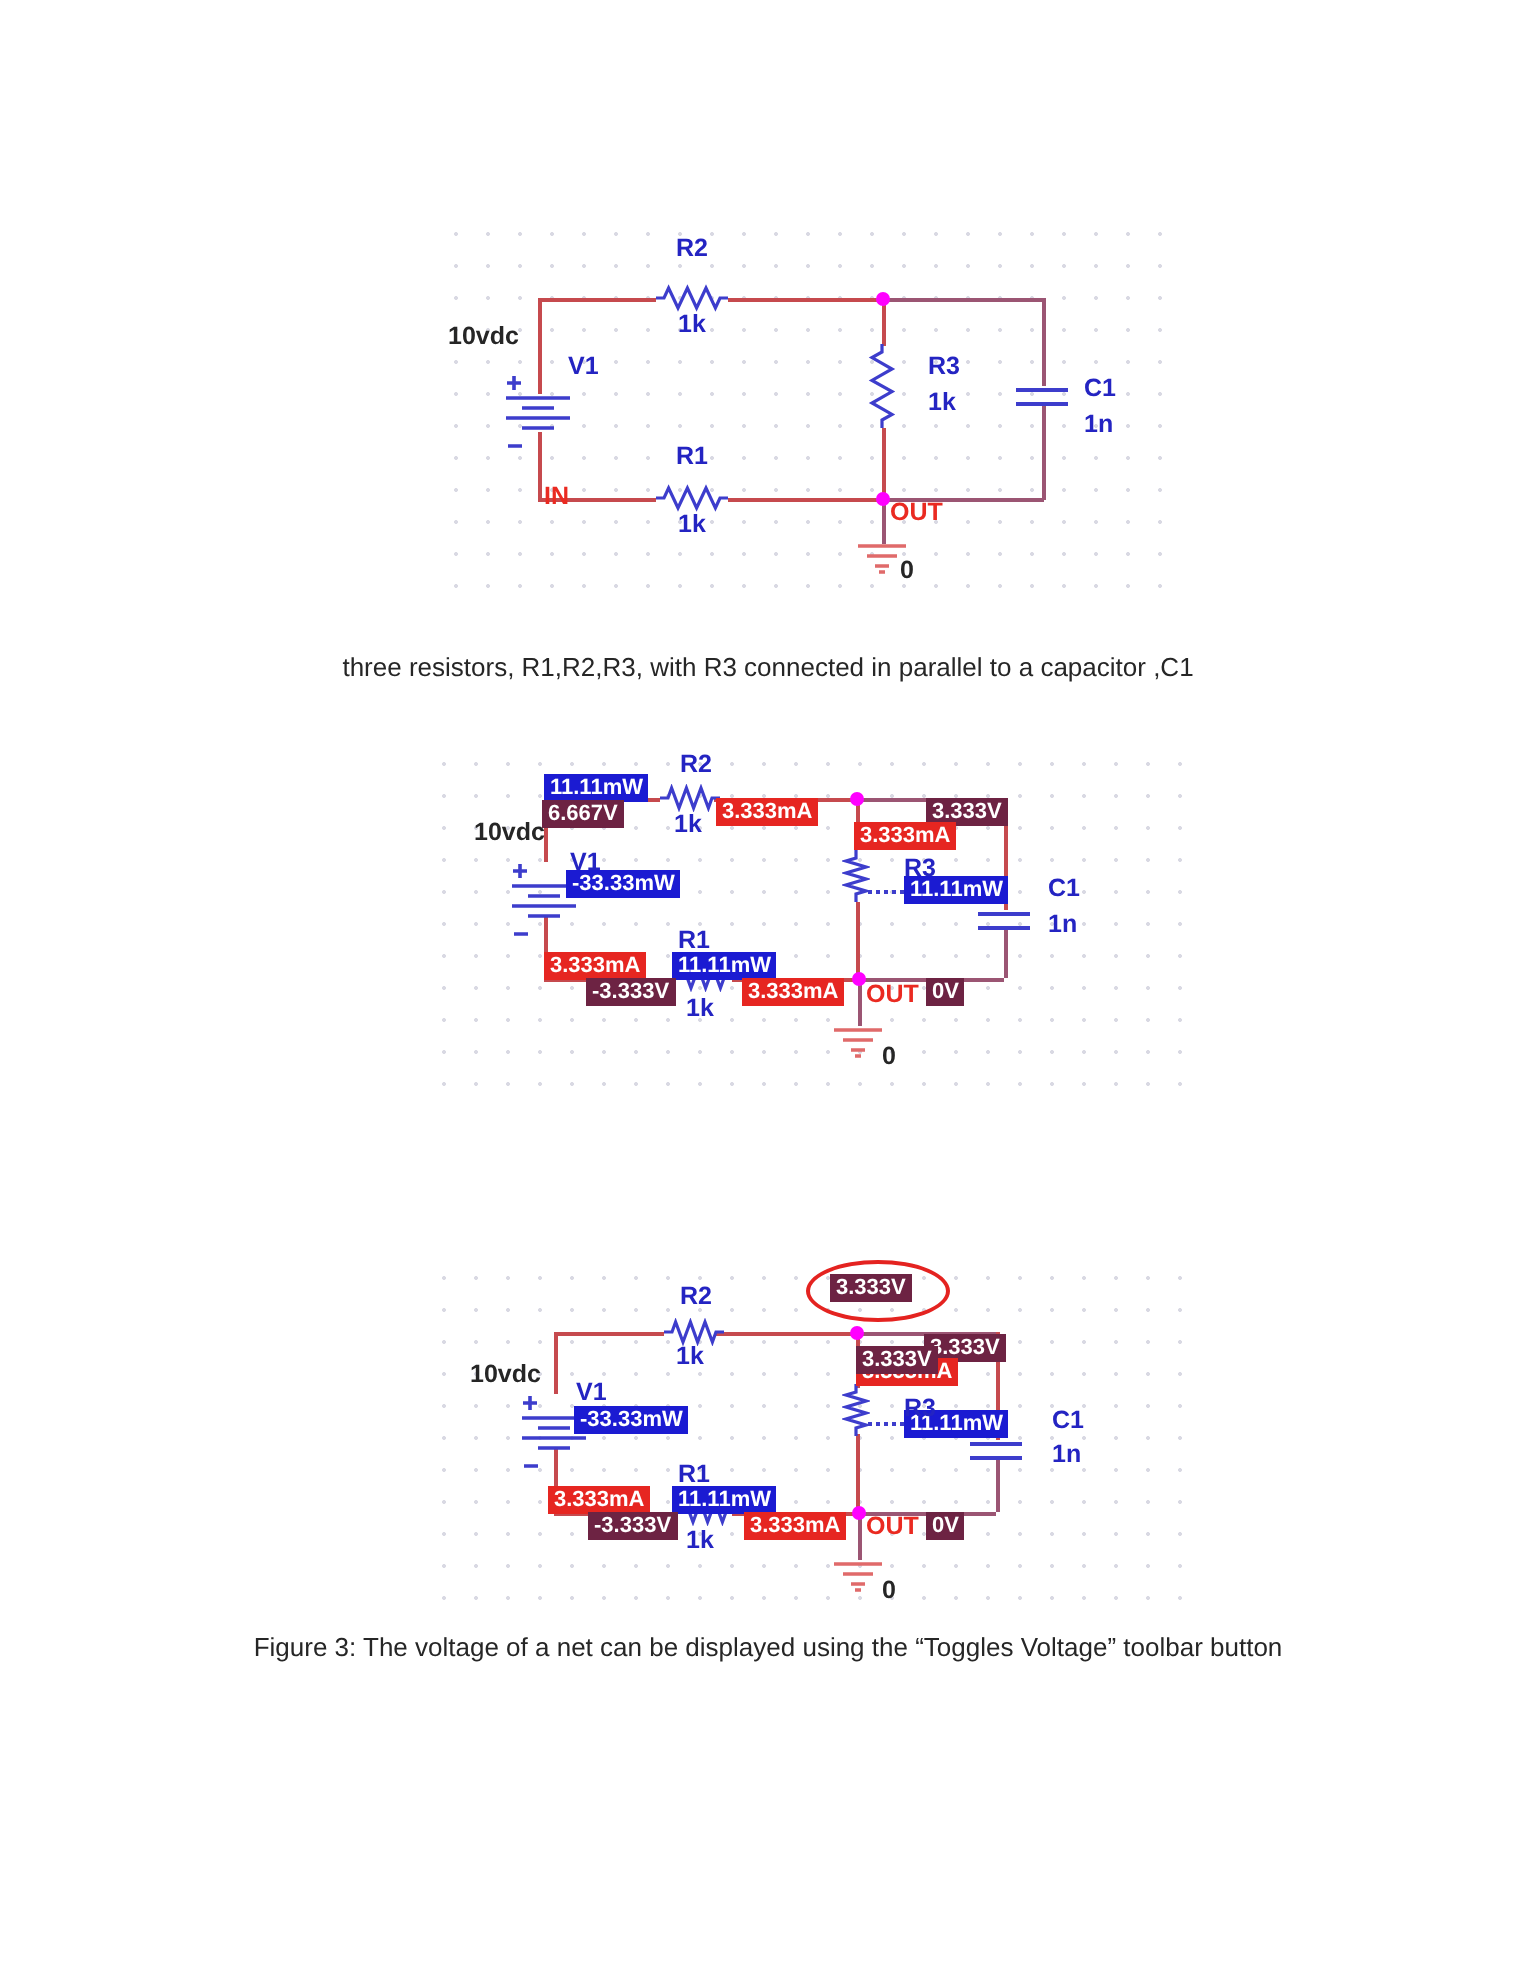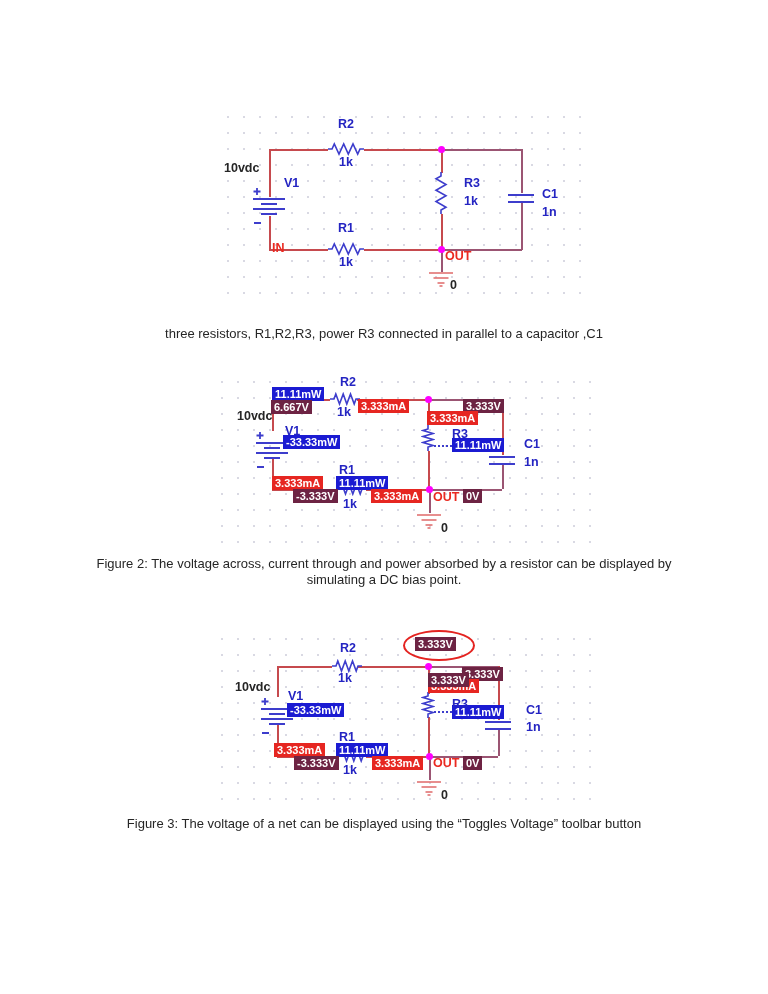--- a/index.html
+++ b/index.html
@@ -72,21 +72,21 @@
       <span class="slabel c-blue" style="left: 326px; top: 83px;">C1</span>
       <span class="slabel c-blue" style="left: 326px; top: 101px;">1n</span>
       <span class="slabel c-blue" style="left: 122px; top: 117px;">R1</span>
       <span class="slabel c-blue" style="left: 123px; top: 151px;">1k</span>
       <span class="slabel c-red" style="left: 56px; top: 137px;">IN</span>
       <span class="slabel c-red" style="left: 229px; top: 145px;">OUT</span>
       <span class="slabel c-black" style="left: 234px; top: 174px;">0</span>
     </div>
 
   <div class="caption" style="top:326px">
-    <div>three resistors, R1,R2,R3, power R3 connected in parallel to a capacitor ,C1</div>
+    <div>three resistors, R1,R2,R3, with R3 connected in parallel to a capacitor ,C1</div>
   </div>
 
   <div class="fig" id="fig2" style="left:210px;top:370px;width:384px;height:175px">
       <div class="wire w-r" style="left: 62px; top: 29px; width: 58px; height: 1.6px;"></div>
       <div class="wire w-r" style="left: 147px; top: 29px; width: 71px; height: 1.6px;"></div>
       <div class="wire w-m" style="left: 218px; top: 29px; width: 74px; height: 1.6px;"></div>
       <div class="wire w-r" style="left: 62px; top: 29px; width: 1.6px; height: 32px;"></div>
       <div class="wire w-r" style="left: 62px; top: 88px; width: 1.6px; height: 31px;"></div>
       <div class="wire w-r" style="left: 292px; top: 29px; width: 1.6px; height: 56px;"></div>
       <div class="wire w-m" style="left: 292px; top: 93px; width: 1.6px; height: 26px;"></div>
@@ -135,24 +135,20 @@
       <span class="badge b-c" style="left: 217px; top: 41px;">3.333mA</span>
       <span class="badge b-p" style="left: 242px; top: 68px;">11.11mW</span>
       <span class="badge b-p" style="left: 73px; top: 65px;">-33.33mW</span>
       <span class="badge b-c" style="left: 62px; top: 106px;">3.333mA</span>
       <span class="badge b-p" style="left: 126px; top: 106px;">11.11mW</span>
       <span class="badge b-v" style="left: 83px; top: 119px;">-3.333V</span>
       <span class="badge b-c" style="left: 161px; top: 119px;">3.333mA</span>
       <span class="badge b-v" style="left: 253px; top: 119px;">0V</span>
     </div>
 
-  <div class="caption" style="top:556px">
-    <div>Figure 2: The voltage across, current through and power absorbed by a resistor can be displayed by</div>
-    <div>simulating a DC bias point.</div>
-  </div>
 
   <div class="fig" id="fig3" style="left:210px;top:627px;width:384px;height:184px">
       <div class="wire w-r" style="left: 67px; top: 39px; width: 55px; height: 1.6px;"></div>
       <div class="wire w-r" style="left: 148px; top: 39px; width: 70px; height: 1.6px;"></div>
       <div class="wire w-m" style="left: 218px; top: 39px; width: 70px; height: 1.6px;"></div>
       <div class="wire w-r" style="left: 67px; top: 39px; width: 1.6px; height: 31px;"></div>
       <div class="wire w-r" style="left: 67px; top: 97px; width: 1.6px; height: 32px;"></div>
       <div class="wire w-r" style="left: 288px; top: 39px; width: 1.6px; height: 54px;"></div>
       <div class="wire w-m" style="left: 288px; top: 101px; width: 1.6px; height: 28px;"></div>
       <div class="wire w-r" style="left: 67px; top: 129px; width: 55px; height: 1.6px;"></div>

